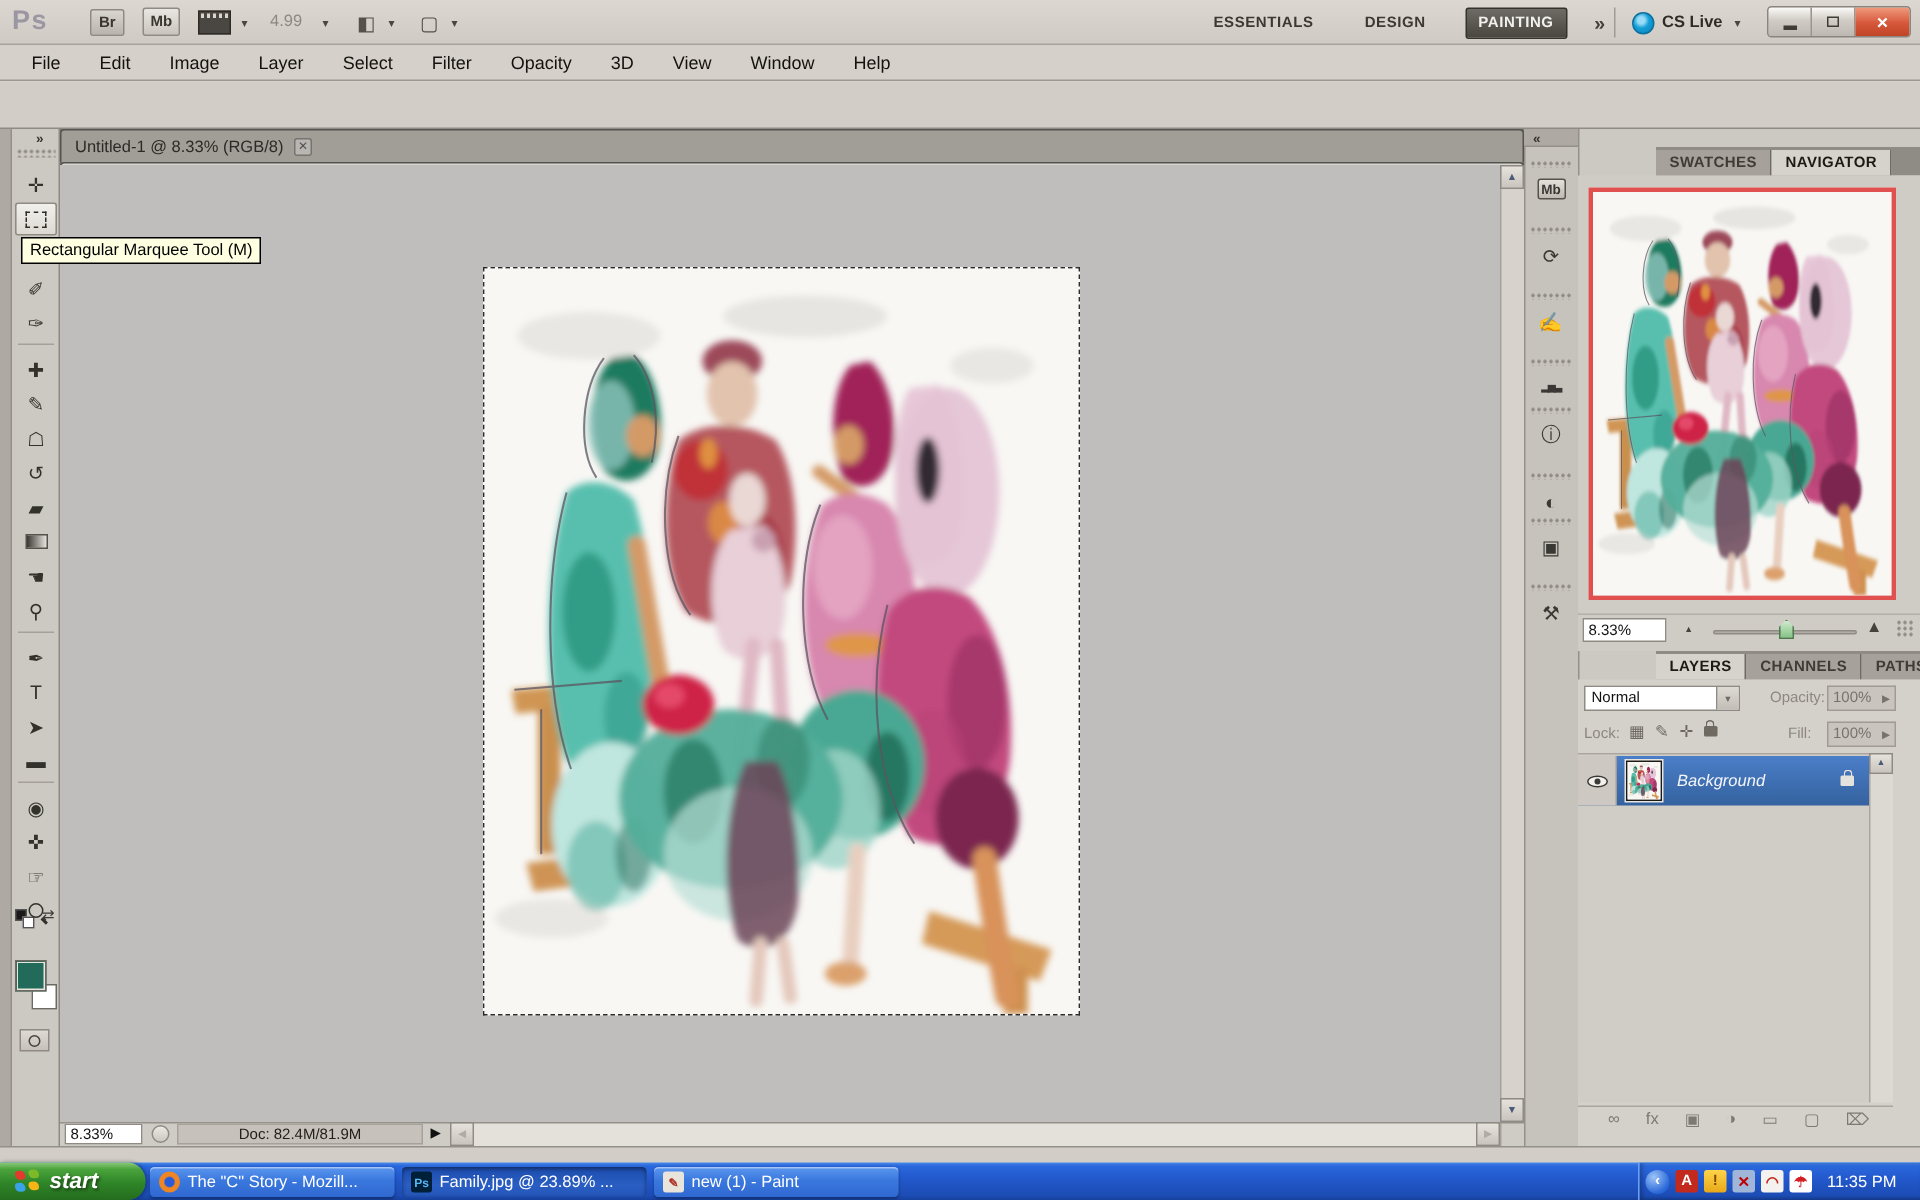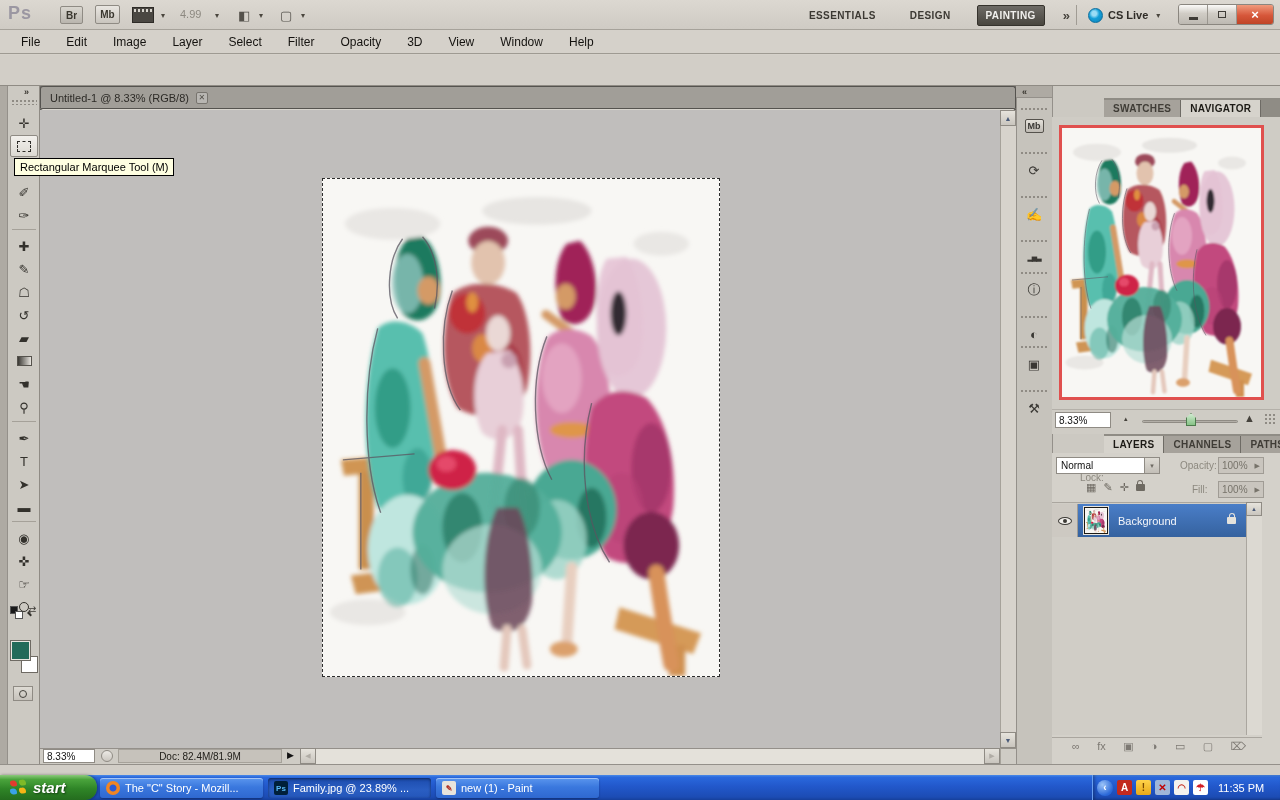--- a/index.html
+++ b/index.html
@@ -151,33 +151,33 @@
   #nav-grip { left:1264px; top:413px; width:12px; height:12px; }
 
   #layers-tabs { top:434px; }
   #layers-body { left:1052px; top:453px; width:228px; height:311px; background:#d4d1ca; }
   #blend-select { left:1056px; top:457px; width:104px; height:17px; background:#fff; border:1px solid #8f8b84; display:flex; align-items:center; }
   #blend-value { flex:1; font-size:10px; color:#111; padding-left:4px; }
   #blend-arrow { width:15px; height:100%; border-left:1px solid #8f8b84; background:linear-gradient(#dedbd4,#c2beb7); display:flex; align-items:center; justify-content:center; font-size:7px; color:#6e6a63; }
   .dim-label { font-size:10px; color:#8c887f; }
   #opacity-label { left:1180px; top:460px; }
   #opacity-box { left:1218px; top:457px; width:46px; height:17px; background:#c9c5be; border:1px solid #a09c95; display:flex; align-items:center; justify-content:space-between; padding:0 3px; font-size:10px; color:#77736a; }
-  #lock-label { left:1056px; top:472px;margin-left:24px; }
+  #lock-label { left:1056px; top:484px; }
   #lock-icons { left:1086px; top:480px; display:flex; gap:7px; align-items:center; height:14px; }
   .lock-ic { font-size:11px; color:#6e6a62; }
   #fill-label { left:1192px; top:484px; }
   #fill-box { left:1218px; top:481px; width:46px; height:17px; background:#c9c5be; border:1px solid #a09c95; display:flex; align-items:center; justify-content:space-between; padding:0 3px; font-size:10px; color:#77736a; }
   #layers-list { left:1052px; top:502px; width:194px; height:233px; background:#d0cdc6; border-top:1px solid #aaa69f; }
   #layer-row-bg { left:1052px; top:504px; width:194px; height:33px; background:linear-gradient(#4a7ec8,#35629f); display:flex; align-items:center; }
   #eye-cell { width:26px; height:33px; background:#cdc9c2; border-right:1px solid #a09c95; display:flex; align-items:center; justify-content:center; }
   .eye { position:relative; width:14px; height:8px; border:1px solid #3c3a36; border-radius:50%; background:#f2f0ec; }
   .eye::after { content:""; position:absolute; left:4px; top:1.5px; width:4px; height:4px; border-radius:50%; background:#3c3a36; }
   #layer-thumb { width:24px; height:27px; margin-left:6px; background:#fff; border:1px solid #1c1a16; box-shadow:0 0 0 1px #e8e5df; }
   #layer-thumb svg { width:100%; height:100%; display:block; }
-  #layer-name { margin-left:10px; font-size:11px; color:#f4f6fa; }
+  #layer-name { margin-left:10px; font-size:11px; font-style:italic; color:#f4f6fa; }
   .padlock { position:relative; width:9px; height:7px; background:#e4e2dc; border-radius:1px; display:inline-block; }
   .padlock::before { content:""; position:absolute; left:1.5px; top:-4px; width:4px; height:3.5px; border:1.5px solid #e4e2dc; border-bottom:none; border-radius:3px 3px 0 0; }
   .padlock.dark { background:#6e6a62; } .padlock.dark::before { border-color:#6e6a62; }
   #layer-lock { margin-left:auto; margin-right:10px; }
   #layers-scroll { left:1246px; top:502px; width:16px; height:233px; background:#dcd9d2; border-left:1px solid #aaa69f; }
   #layers-scroll-up { left:1246px; top:502px; width:16px; height:14px; font-size:6px; }
   #layers-bottom { left:1052px; top:737px; width:210px; height:17px; border-top:1px solid #aaa69f; display:flex; align-items:center; justify-content:space-between; padding:0 16px 0 20px; }
   .lb-icon { font-size:11px; color:#7d7973; }
 
   

